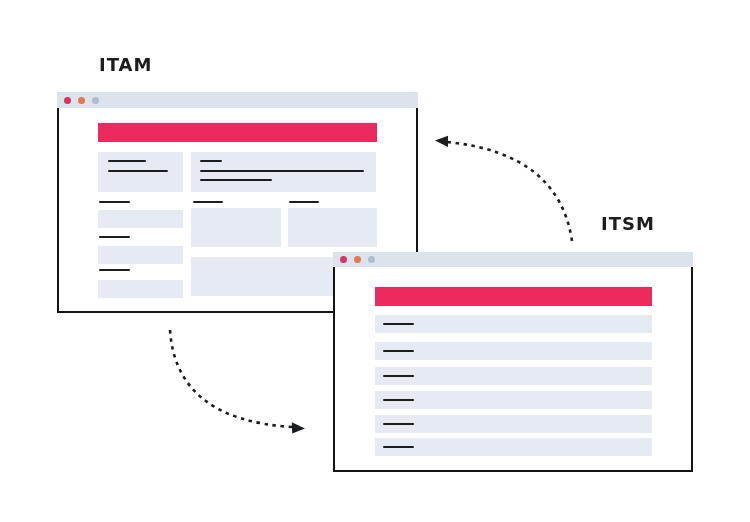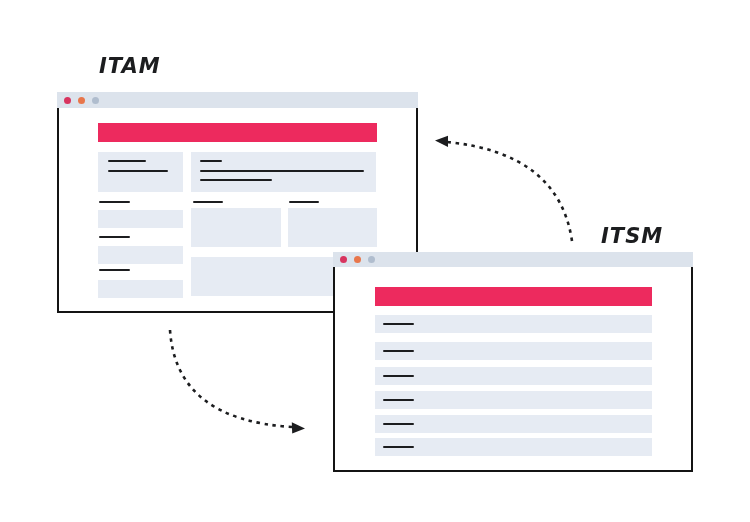--- a/index.html
+++ b/index.html
@@ -2,22 +2,22 @@
 <html style="--background: #FFFFFF; --accent: #ED2A5E; --titlebar: #DCE3EC; --panel: #E6EBF3; --ink: #1C1D1F; --border: #141414; --dot-red: #D8345F; --dot-orange: #E8764B; --dot-gray: #B0BDCE;"><head>
 <meta charset="utf-8">
 <style>
   html,body{margin:0;padding:0;background:#fff;}
   .canvas{
     position:relative;width:750px;height:522px;overflow:hidden;
     background:var(--background,#fff);
     font-family:"DejaVu Sans","Liberation Sans",sans-serif;
   }
   .sys-label{
-    position:absolute;font-size:21px;font-weight:bold;letter-spacing:1px;
-    color:var(--ink,#1c1d1f);line-height:1;font-style:italic;
+    position:absolute;font-size:18px;font-weight:bold;letter-spacing:1px;
+    color:var(--ink,#1c1d1f);line-height:1;
   }
   .window{position:absolute;}
   .titlebar{
     background:var(--titlebar,#dce3ec);
     display:flex;align-items:center;gap:7px;padding-left:7px;
     box-sizing:border-box;
   }
   .dot{width:7px;height:7px;border-radius:50%;flex:0 0 auto;}
   .dot-red{background:var(--dot-red,#d8345f);}
   .dot-orange{background:var(--dot-orange,#e8764b);}
@@ -37,21 +37,21 @@
   .arrows{position:absolute;left:0;top:0;z-index:5;pointer-events:none;}
   .dash{fill:none;stroke:var(--ink,#1c1d1f);stroke-width:2.6;stroke-dasharray:3.5 4.6;}
   .head{fill:var(--ink,#1c1d1f);stroke:none;}
 </style>
 </head>
 <body>
 
 <div class="canvas">
 
   <div class="sys-label" style="left:99px;top:56px">ITAM</div>
-  <div class="sys-label" style="left:601px;top:226px">ITSM</div>
+  <div class="sys-label" style="left:601px;top:215px">ITSM</div>
 
   <div class="window" style="left:57px;top:92px;width:361px;z-index:1">
     <div class="titlebar" style="width:361px;height:16px">
       <span class="dot dot-red"></span>
       <span class="dot dot-orange"></span>
       <span class="dot dot-gray"></span>
     </div>
     <div class="winbody" style="width:361px;height:205px">
       <div class="banner" style="left:39px;top:15px;width:279px;height:19px"></div>
 

